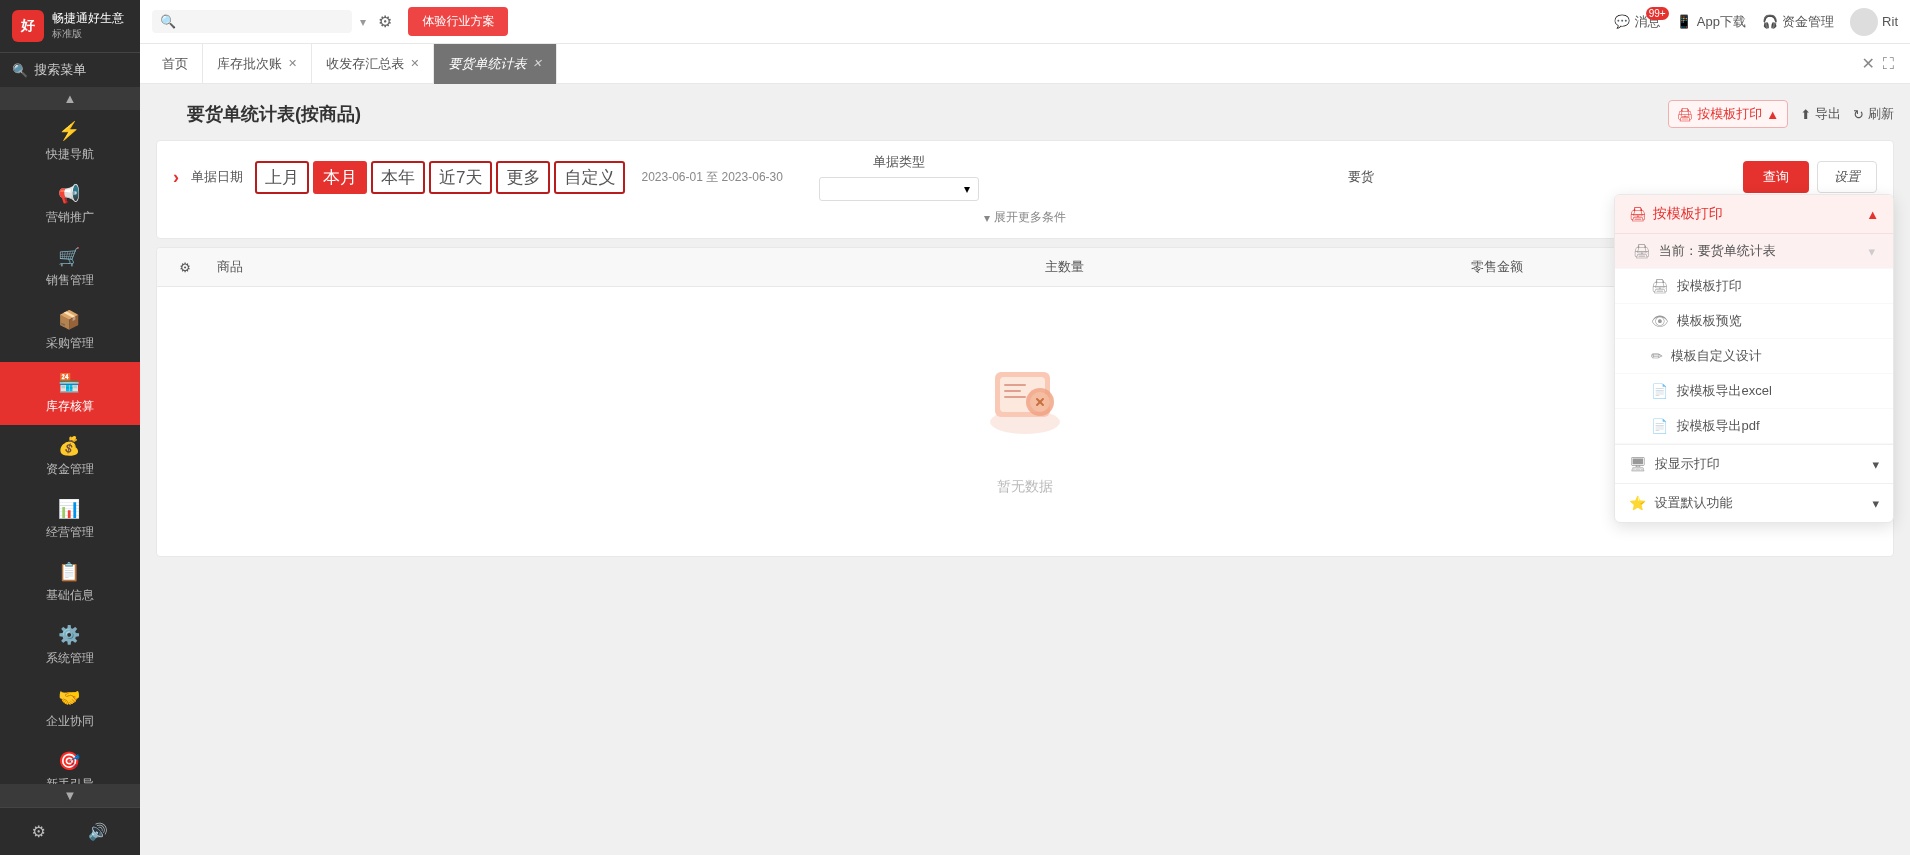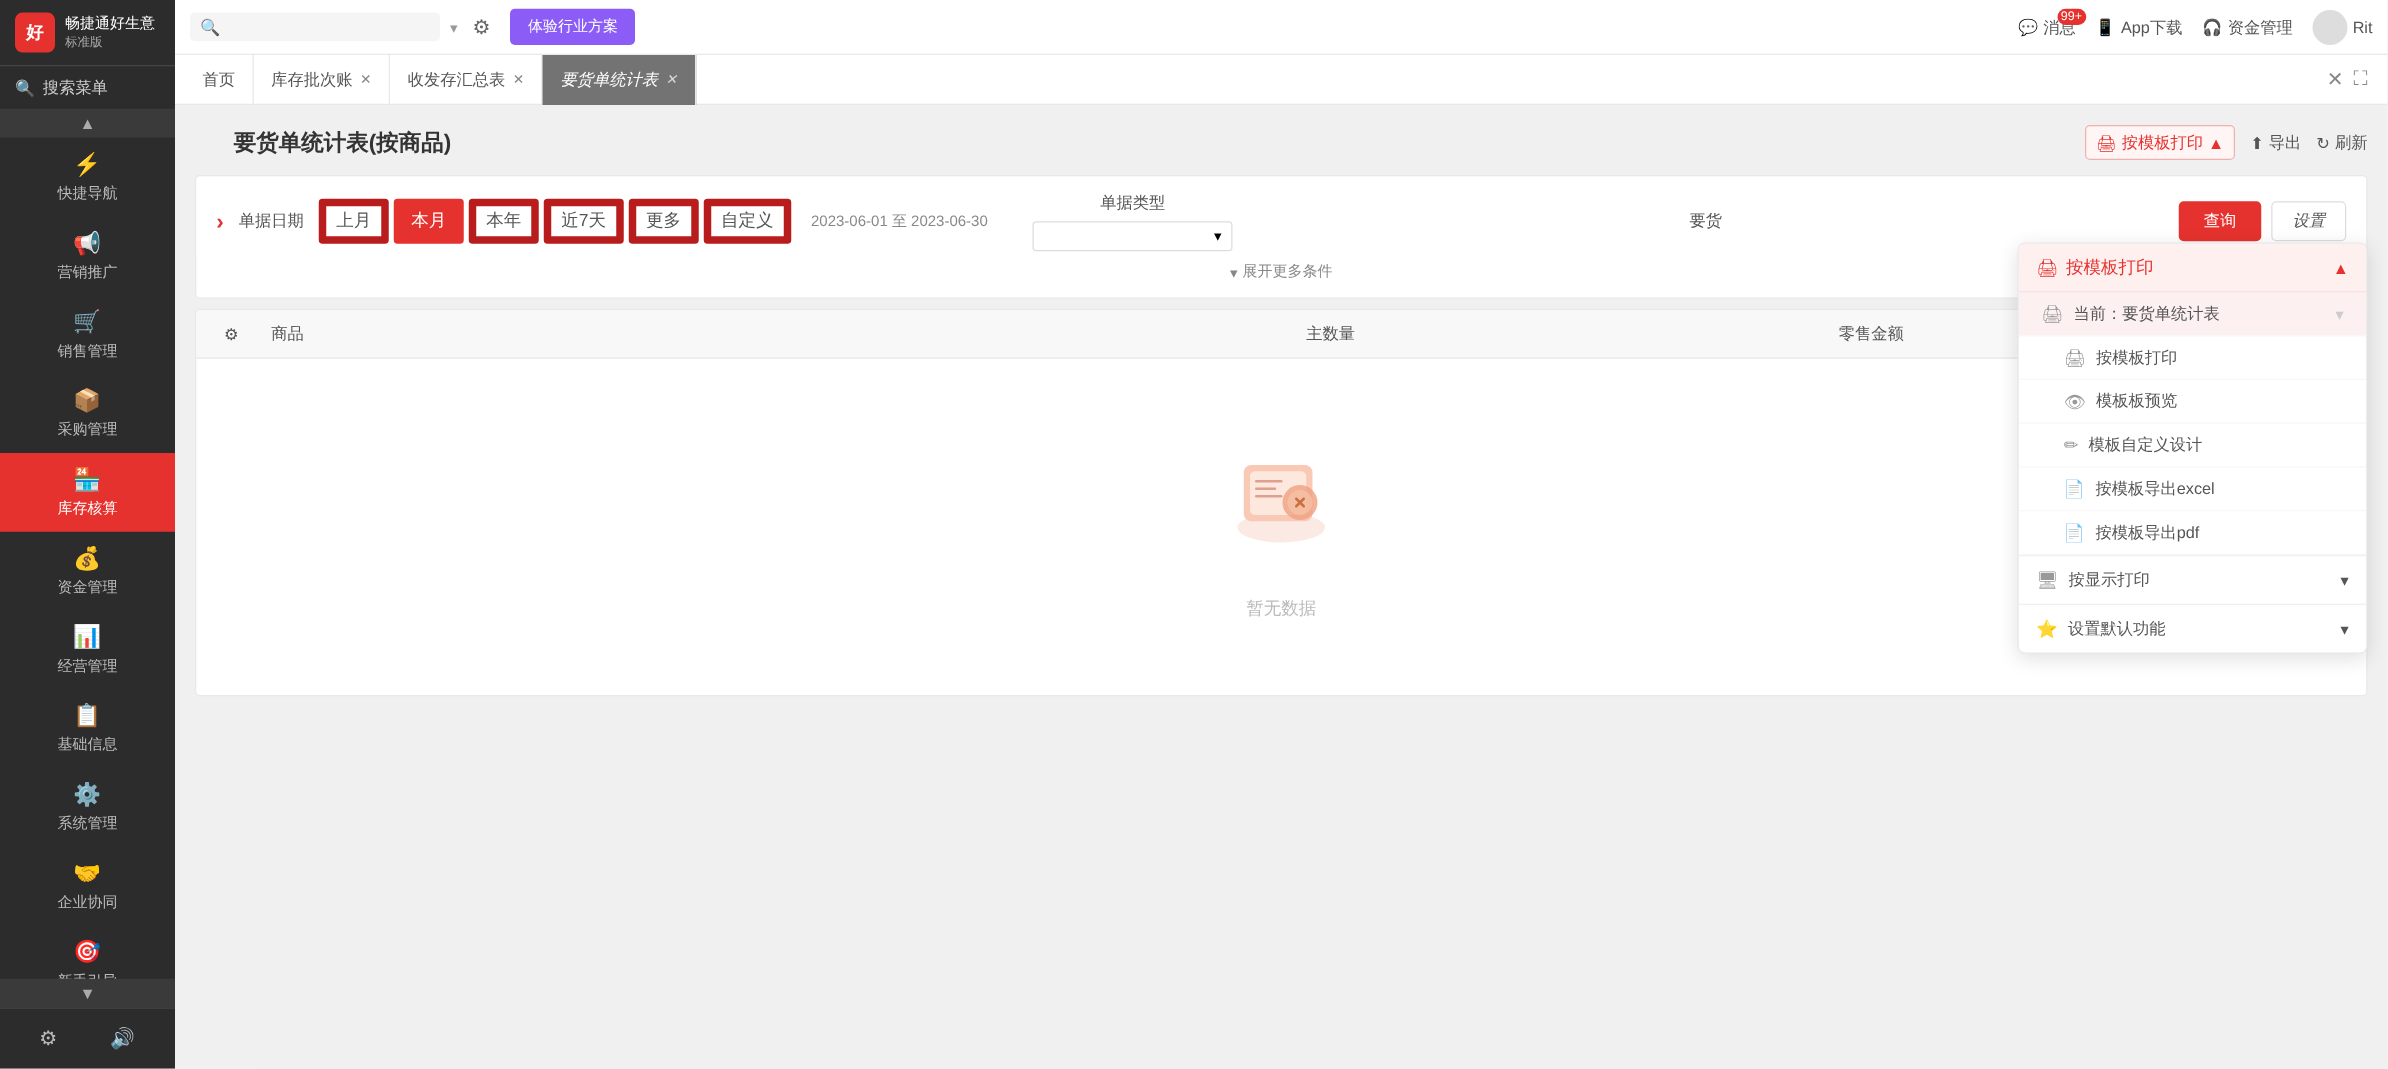--- a/index.html
+++ b/index.html
@@ -116,21 +116,21 @@
       border: none;
       background: transparent;
       outline: none;
       font-size: 12px;
       width: 140px;
       color: #999;
     }
     .topbar-chevron { color: #999; font-size: 12px; cursor: pointer; }
     .topbar-gear { color: #666; font-size: 16px; cursor: pointer; margin-left: 4px; }
     .topbar-trial-btn {
-      background: #8b5cf6;
+      background: #ef4444;
       color: #fff;
       border: none;
       border-radius: 4px;
       padding: 6px 14px;
       font-size: 12px;
       cursor: pointer;
       margin-left: 8px;
     }
     .topbar-spacer { flex: 1; }
     .topbar-right {
@@ -289,25 +289,25 @@
       font-size: 13px;
       white-space: nowrap;
     }
     .date-btns {
       display: flex;
       align-items: center;
       gap: 4px;
     }
     .date-btn {
       padding: 3px 8px;
-      border: 6px solid #b91c1c;
+      border: 2px solid #b91c1c;
       background: #fff;
       border-radius: 3px;
       cursor: pointer;
-      font-size: 14px;
+      font-size: 17px;
       color: #555;
     }
     .date-btn.active {
       background: #e5322e;
       color: #fff;
       border-color: #e5322e;
     }
     .date-range {
       font-size: 12px;
       color: #888;

